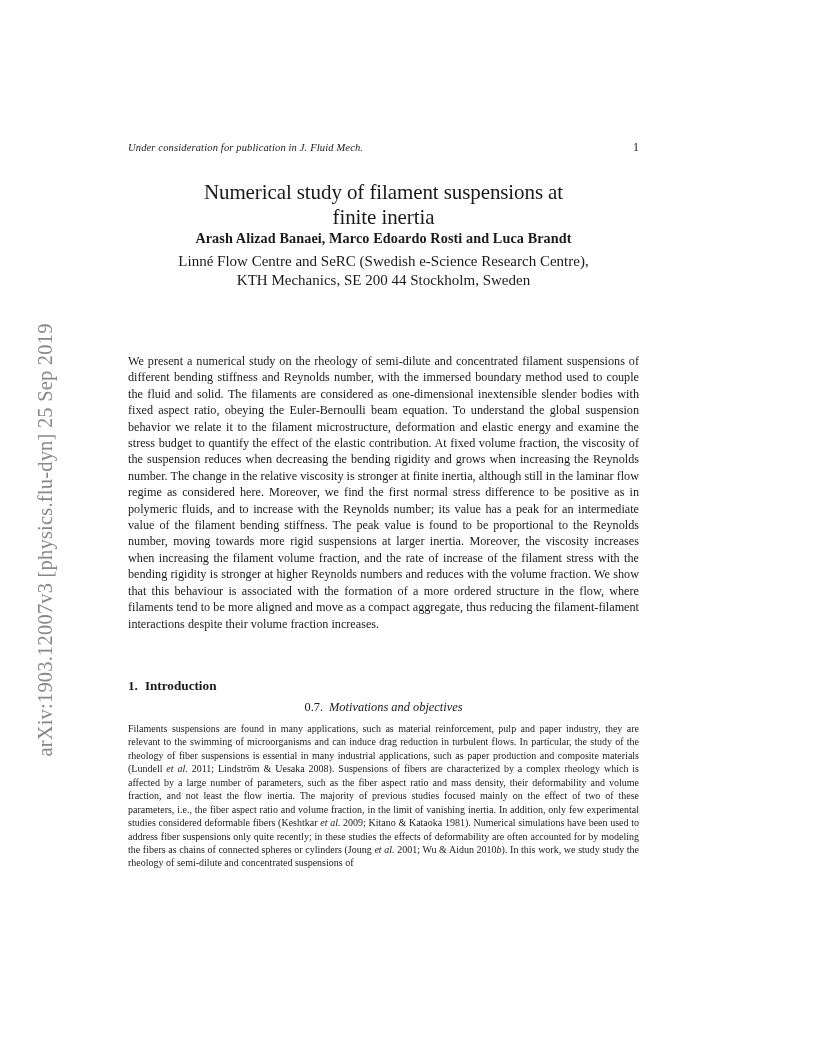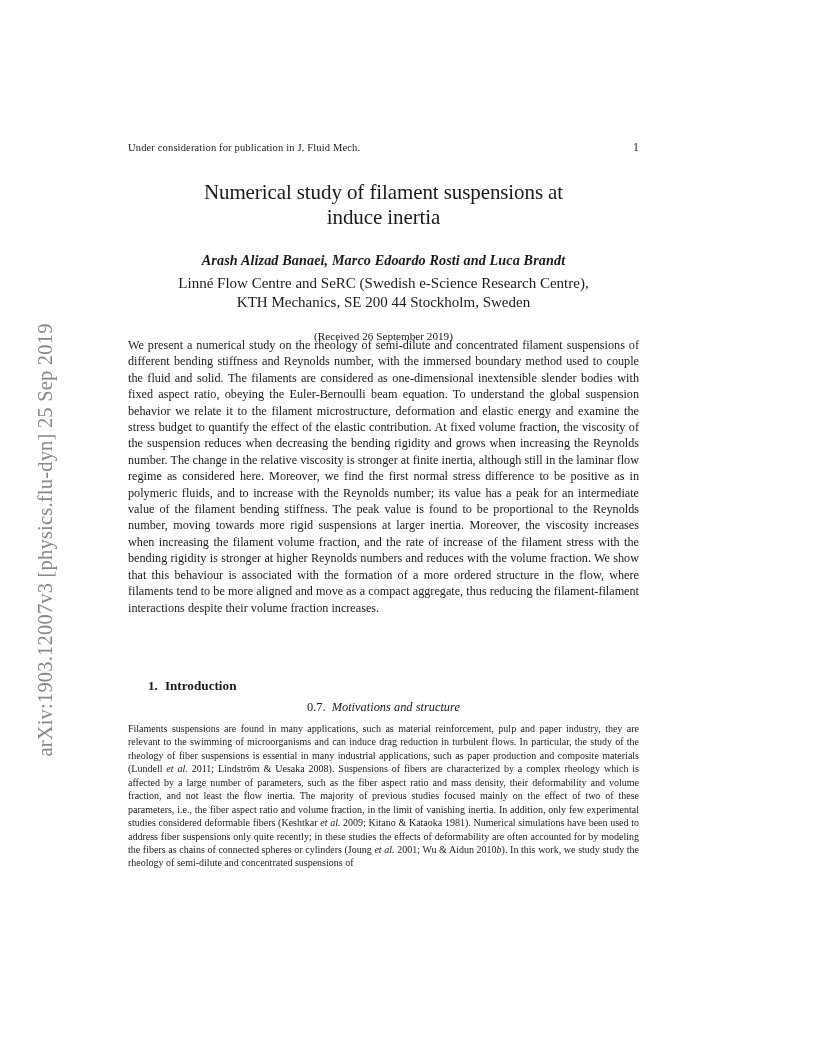--- a/index.html
+++ b/index.html
@@ -43,20 +43,21 @@
     position: absolute;
     top: 140px;
     left: 0;
     width: 511px;
     display: flex;
     justify-content: space-between;
     align-items: baseline;
     font-size: 10.5px;
   }
   .running-head .rh-left {
+    font-style: italic;
     letter-spacing: 0.15px;
   }
   .running-head .rh-page {
     font-style: normal;
     font-size: 12px;
   }
 
   .title-block {
     position: absolute;
     top: 180px;
@@ -65,57 +66,54 @@
     text-align: center;
   }
   .doc-title {
     font-size: 21px;
     font-weight: normal;
     line-height: 1.18;
     margin: 0;
     letter-spacing: -0.1px;
   }
   .authors {
-    margin-top: 22px;
     font-size: 14.2px;
     font-weight: bold;
     letter-spacing: 0.1px;
-    font-style: italic;
   }
   .affiliation {
     margin-top: 5px;
     font-size: 15px;
     line-height: 1.32;
   }
   .received {
     margin-top: 17px;
     font-size: 11.2px;
   }
 
   .abstract {
     position: absolute;
-    top: 337px;
+    top: 353px;
     left: 0;
     width: 511px;
     font-size: 12.2px;
     line-height: 1.345;
     text-align: justify;
     text-justify: inter-word;
     margin: 0;
     hyphens: manual;
   }
 
   .section-head {
     position: absolute;
     top: 678px;
     left: 0;
     width: 511px;
     font-size: 13.2px;
     font-weight: bold;
-    margin-left: 20px;
   }
   .section-head .sec-num { margin-right: 7px; }
 
   .subsection-head {
     position: absolute;
     top: 700px;
     left: 0;
     width: 511px;
     text-align: center;
     font-size: 12.4px;
@@ -146,35 +144,34 @@
 <div id="page">
 
   <div class="running-head">
     <span class="rh-left">Under consideration for publication in J. Fluid Mech.</span>
     <span class="rh-page">1</span>
   </div>
 
   <div class="title-block">
     <h1 class="doc-title">
       <span>Numerical study of filament suspensions at</span><br>
-      <span>induce inertia</span>
+      <span>finite inertia</span>
     </h1>
     <div class="authors">Arash Alizad Banaei, Marco Edoardo Rosti and Luca Brandt</div>
     <div class="affiliation">
       <span>Linné Flow Centre and SeRC (Swedish e-Science Research Centre),</span><br>
       <span>KTH Mechanics, SE 200 44 Stockholm, Sweden</span>
     </div>
-    <div class="received">(Received 26 September 2019)</div>
   </div>
 
   <p class="abstract">We present a numerical study on the rheology of semi-dilute and concentrated filament suspensions of different bending stiffness and Reynolds number, with the immersed boundary method used to couple the fluid and solid. The filaments are considered as one-dimensional inextensible slender bodies with fixed aspect ratio, obeying the Euler-Bernoulli beam equation. To understand the global suspension behavior we relate it to the filament microstructure, deformation and elastic energy and examine the stress budget to quantify the effect of the elastic contribution. At fixed volume fraction, the viscosity of the suspension reduces when decreasing the bending rigidity and grows when increasing the Reynolds number. The change in the relative viscosity is stronger at finite inertia, although still in the laminar flow regime as considered here. Moreover, we find the first normal stress difference to be positive as in polymeric fluids, and to increase with the Reynolds number; its value has a peak for an intermediate value of the filament bending stiffness. The peak value is found to be proportional to the Reynolds number, moving towards more rigid suspensions at larger inertia. Moreover, the viscosity increases when increasing the filament volume fraction, and the rate of increase of the filament stress with the bending rigidity is stronger at higher Reynolds numbers and reduces with the volume fraction. We show that this behaviour is associated with the formation of a more ordered structure in the flow, where filaments tend to be more aligned and move as a compact aggregate, thus reducing the filament-filament interactions despite their volume fraction increases.</p>
 
   <div class="section-head">
     <span class="sec-num">1.</span><span>Introduction</span>
   </div>
 
   <div class="subsection-head">
-    <span class="subsec-num">0.7.</span><span class="subsec-title">Motivations and structure</span>
+    <span class="subsec-num">0.7.</span><span class="subsec-title">Motivations and objectives</span>
   </div>
 
   <p class="body-par"><span>Filaments suspensions are found in many applications, such as material reinforcement, pulp and paper industry, they are relevant to the swimming of microorganisms and can induce drag reduction in turbulent flows. In particular, the study of the rheology of fiber suspensions is essential in many industrial applications, such as paper production and composite materials (Lundell </span><span class="cite-it">et al.</span><span> 2011; Lindström &amp; Uesaka 2008). Suspensions of fibers are characterized by a complex rheology which is affected by a large number of parameters, such as the fiber aspect ratio and mass density, their deformability and volume fraction, and not least the flow inertia. The majority of previous studies focused mainly on the effect of two of these parameters, i.e., the fiber aspect ratio and volume fraction, in the limit of vanishing inertia. In addition, only few experimental studies considered deformable fibers (Keshtkar </span><span class="cite-it">et al.</span><span> 2009; Kitano &amp; Kataoka 1981). Numerical simulations have been used to address fiber suspensions only quite recently; in these studies the effects of deformability are often accounted for by modeling the fibers as chains of connected spheres or cylinders (Joung </span><span class="cite-it">et al.</span><span> 2001; Wu &amp; Aidun 2010</span><span class="cite-bi">b</span><span>). In this work, we study study the rheology of semi-dilute and concentrated suspensions of</span></p>
 
 </div>
 
 </body></html>

